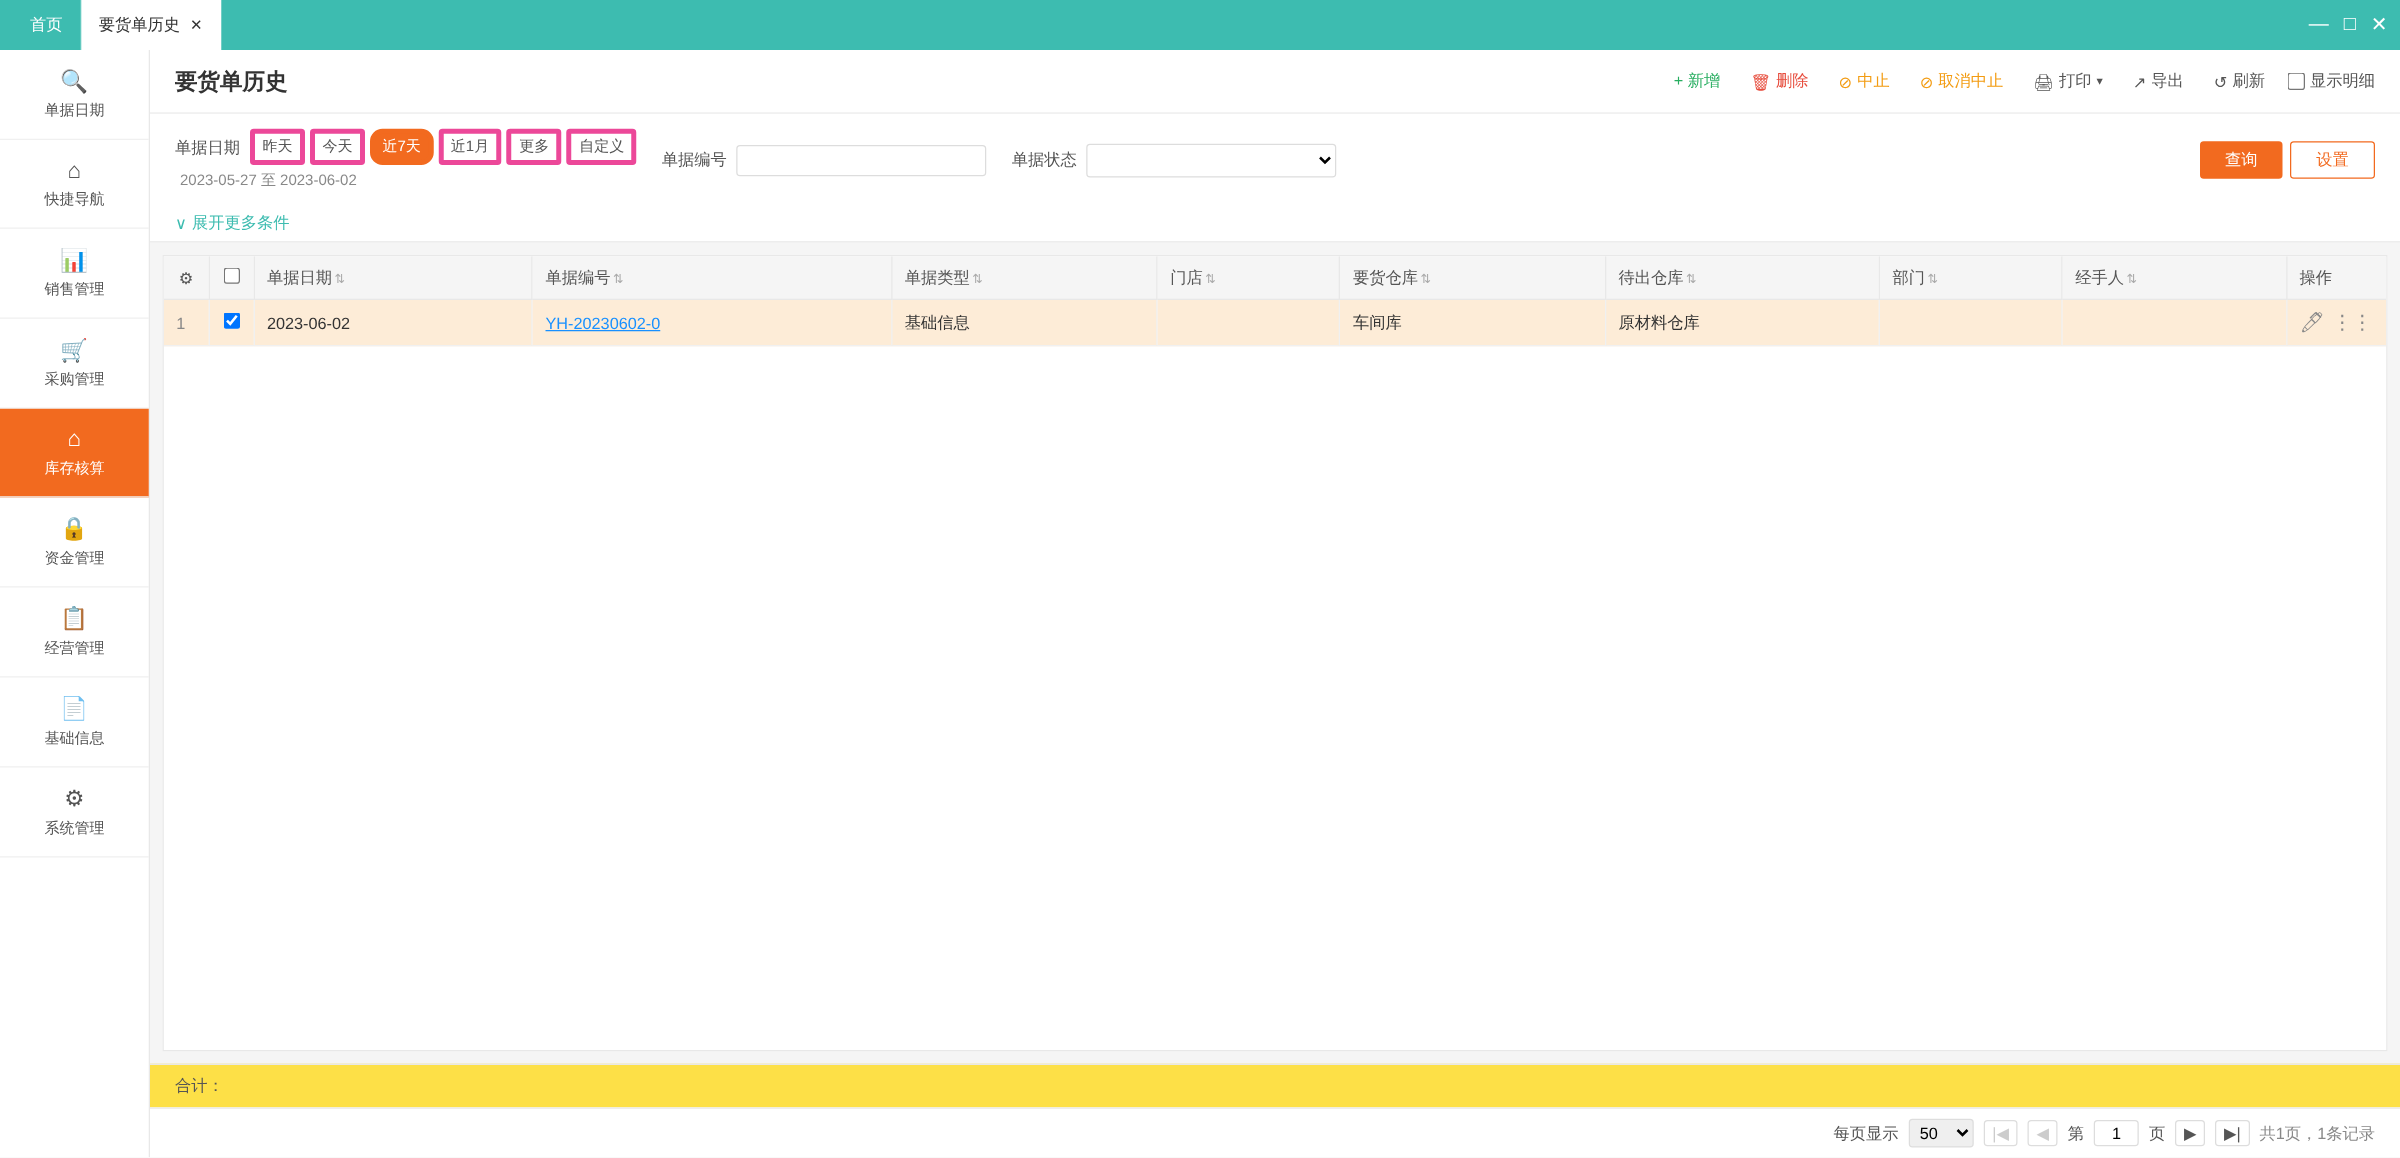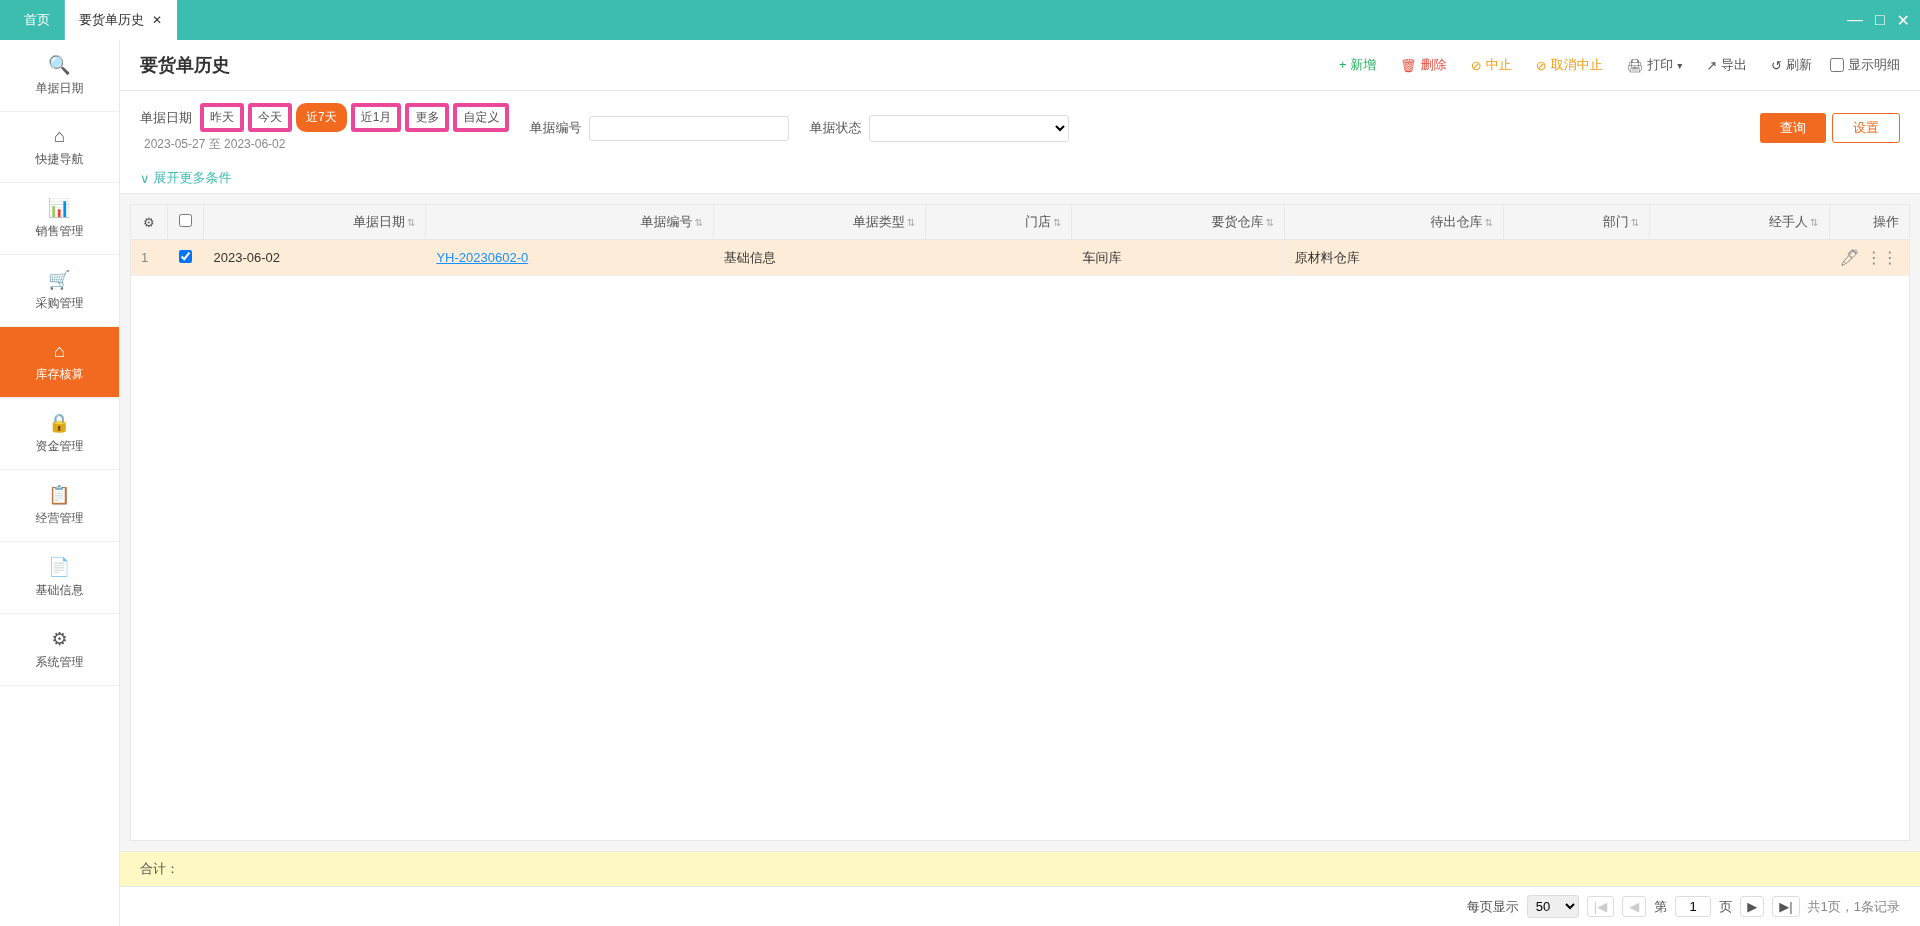--- a/index.html
+++ b/index.html
@@ -52,34 +52,34 @@
     .filter-input { border: 1px solid #ddd; border-radius: 3px; padding: 4px 8px; font-size: 13px; outline: none; width: 200px; }
     .filter-select { border: 1px solid #ddd; border-radius: 3px; padding: 4px 8px; font-size: 13px; outline: none; width: 200px; background: #fff; }
     .expand-more { display: flex; align-items: center; gap: 4px; color: #3dbcb0; cursor: pointer; font-size: 13px; padding: 6px 0; }
     .query-btn { background: #f26a1f; color: #fff; border: none; padding: 6px 20px; border-radius: 3px; cursor: pointer; font-size: 13px; }
     .settings-btn { background: #fff; color: #f26a1f; border: 1px solid #f26a1f; padding: 5px 20px; border-radius: 3px; cursor: pointer; font-size: 13px; }
 
     
     .table-area { flex: 1; overflow: auto; padding: 0; background: #fff; margin: 10px; border: 1px solid #e8e8e8; }
     table { width: 100%; border-collapse: collapse; }
     thead tr { background: #f5f5f5; }
-    thead th { padding: 8px 10px; text-align: right; font-size: 13px; color: #555; font-weight: normal; border-bottom: 1px solid #e8e8e8; border-right: 1px solid #e8e8e8; white-space: nowrap; }
+    thead th { padding: 8px 10px; text-align: left; font-size: 13px; color: #555; font-weight: normal; border-bottom: 1px solid #e8e8e8; border-right: 1px solid #e8e8e8; white-space: nowrap; }
     thead th:last-child { border-right: none; }
     tbody tr { border-bottom: 1px solid #f0f0f0; }
     tbody tr.selected { background: #fdecd7; }
     tbody td { padding: 8px 10px; font-size: 13px; color: #333; border-right: 1px solid #f0f0f0; white-space: nowrap; }
     tbody td:last-child { border-right: none; }
     .row-num { color: #888; }
     .doc-link { color: #1890ff; cursor: pointer; text-decoration: underline; }
     .action-icons { display: flex; gap: 6px; }
     .action-icon { cursor: pointer; font-size: 16px; color: #888; }
     .sort-icon { font-size: 10px; color: #aaa; margin-left: 2px; }
 
     
-    .footer-total { background: #fef9c3; padding: 8px 20px; font-size: 13px; color: #555; border-top: 1px solid #e8e8e8; flex-shrink: 0; display: flex; align-items: center; }
+    .footer-total { background: #fde047; padding: 8px 20px; font-size: 13px; color: #555; border-top: 1px solid #e8e8e8; flex-shrink: 0; display: flex; align-items: center; }
 
     
     .pagination { background: #fff; padding: 8px 20px; display: flex; align-items: center; justify-content: flex-end; gap: 8px; border-top: 1px solid #e8e8e8; flex-shrink: 0; font-size: 13px; color: #555; }
     .pagination select { border: 1px solid #ddd; border-radius: 3px; padding: 2px 4px; font-size: 13px; }
     .pagination-btn { border: 1px solid #ddd; border-radius: 3px; padding: 2px 6px; cursor: pointer; background: #fff; font-size: 13px; color: #555; }
     .pagination-btn:disabled { color: #ccc; cursor: not-allowed; }
     .page-input { border: 1px solid #ddd; border-radius: 3px; padding: 2px 6px; width: 36px; text-align: center; font-size: 13px; }
     .page-info { color: #888; }
   </style>
 </head>

